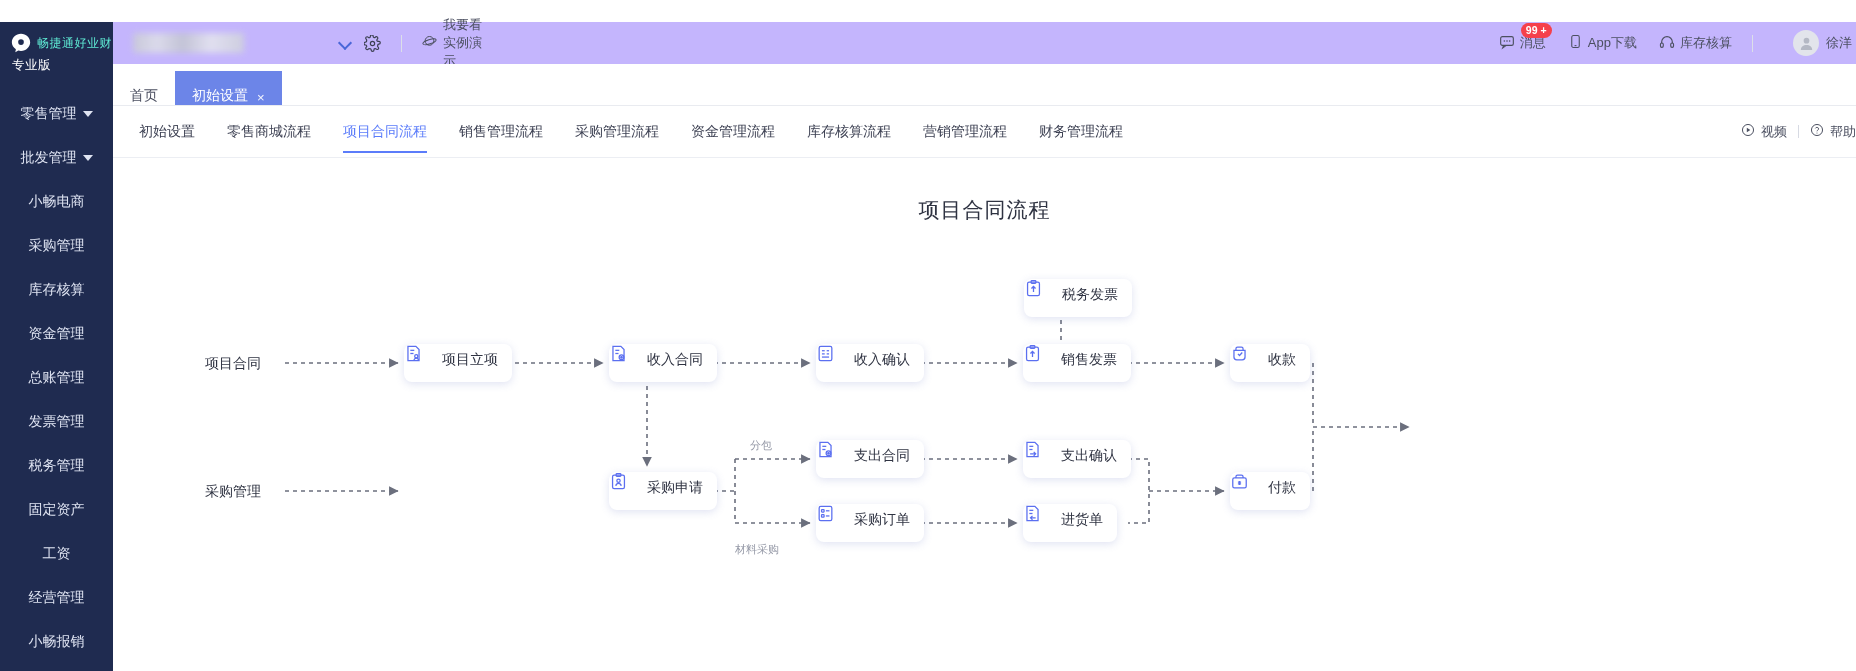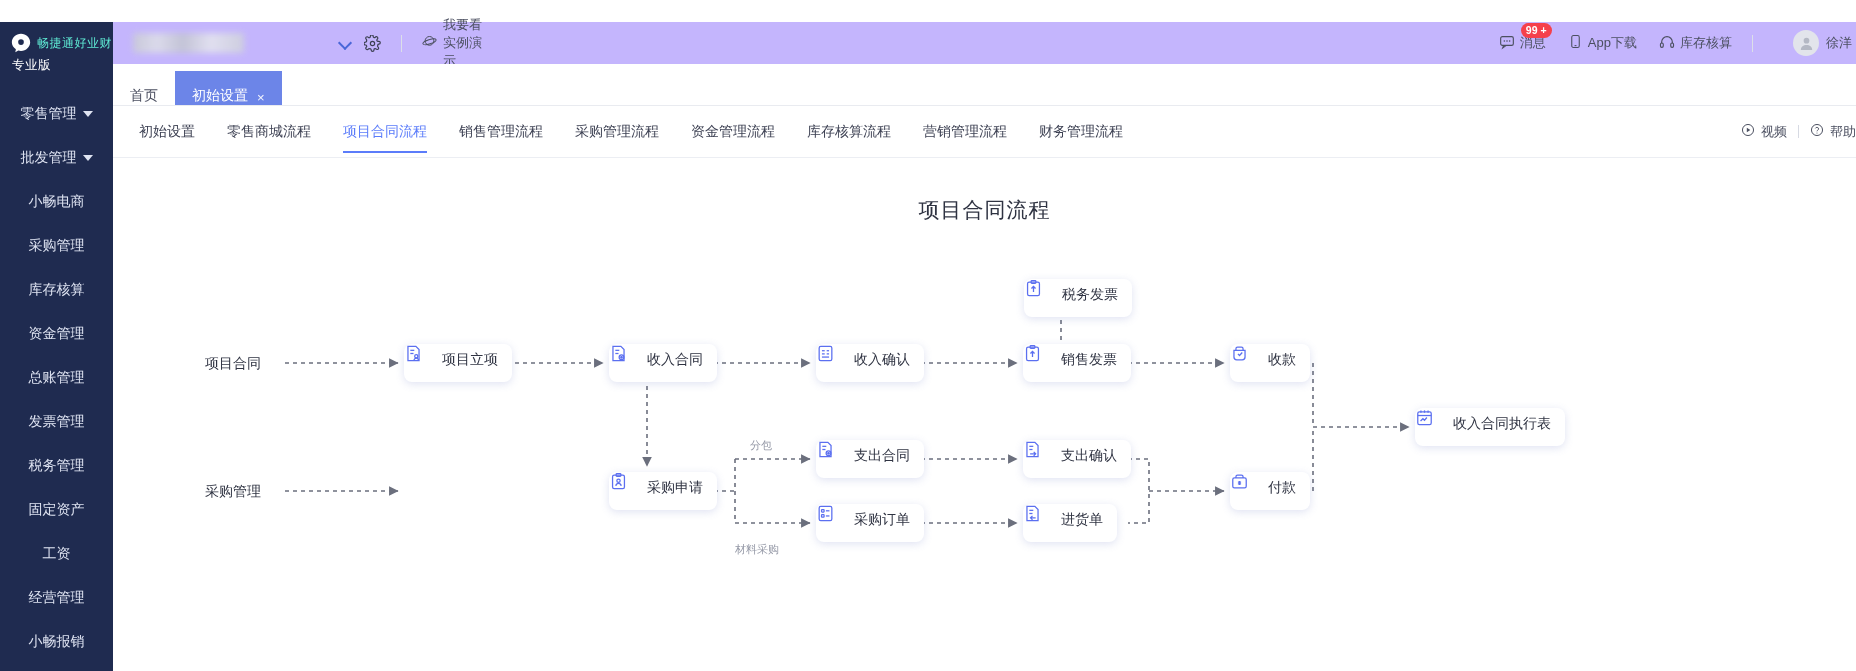--- a/index.html
+++ b/index.html
@@ -435,33 +435,20 @@
         <span class="nicon">
           <svg width="19" height="19" viewBox="0 0 24 24" fill="none" stroke="#5b6ff0" stroke-width="1.6">
             <path d="M5 8h14v8.5a3.5 3.5 0 01-3.5 3.5h-7A3.5 3.5 0 015 16.5z"></path>
             <path d="M7.5 8V6a2 2 0 012-2h5a2 2 0 012 2v2"></path>
             <path d="M10 12.5l2 2 3.5-3.8"></path>
           </svg>
         </span>
         <span class="nlabel">收款</span>
       </div>
 
-      <div class="node" style="left:1302px; top:250px;">
-        <span class="nicon">
-          <svg width="19" height="19" viewBox="0 0 24 24" fill="none" stroke="#5b6ff0" stroke-width="1.6">
-            <rect x="3.5" y="5" width="17" height="16" rx="2"></rect>
-            <line x1="3.5" y1="9.5" x2="20.5" y2="9.5"></line>
-            <line x1="7.5" y1="3" x2="7.5" y2="6"></line>
-              <line x1="12" y1="3" x2="12" y2="6"></line>
-              <line x1="16.5" y1="3" x2="16.5" y2="6"></line>
-            <path d="M7 16.5l3-3 2 2 3-3.5"></path>
-          </svg>
-        </span>
-        <span class="nlabel">收入合同执行表</span>
-      </div>
 
       <div class="node" style="left:496px; top:314px;">
         <span class="nicon">
           <svg width="19" height="19" viewBox="0 0 24 24" fill="none" stroke="#5b6ff0" stroke-width="1.6">
             <rect x="4.5" y="4" width="15" height="17" rx="2"></rect>
             <rect x="9" y="2" width="6" height="3.4" rx="1"></rect>
             <circle cx="12" cy="11" r="2.1"></circle>
             <path d="M8.6 17.5c.4-2 1.8-3 3.4-3s3 1 3.4 3"></path>
           </svg>
         </span>

